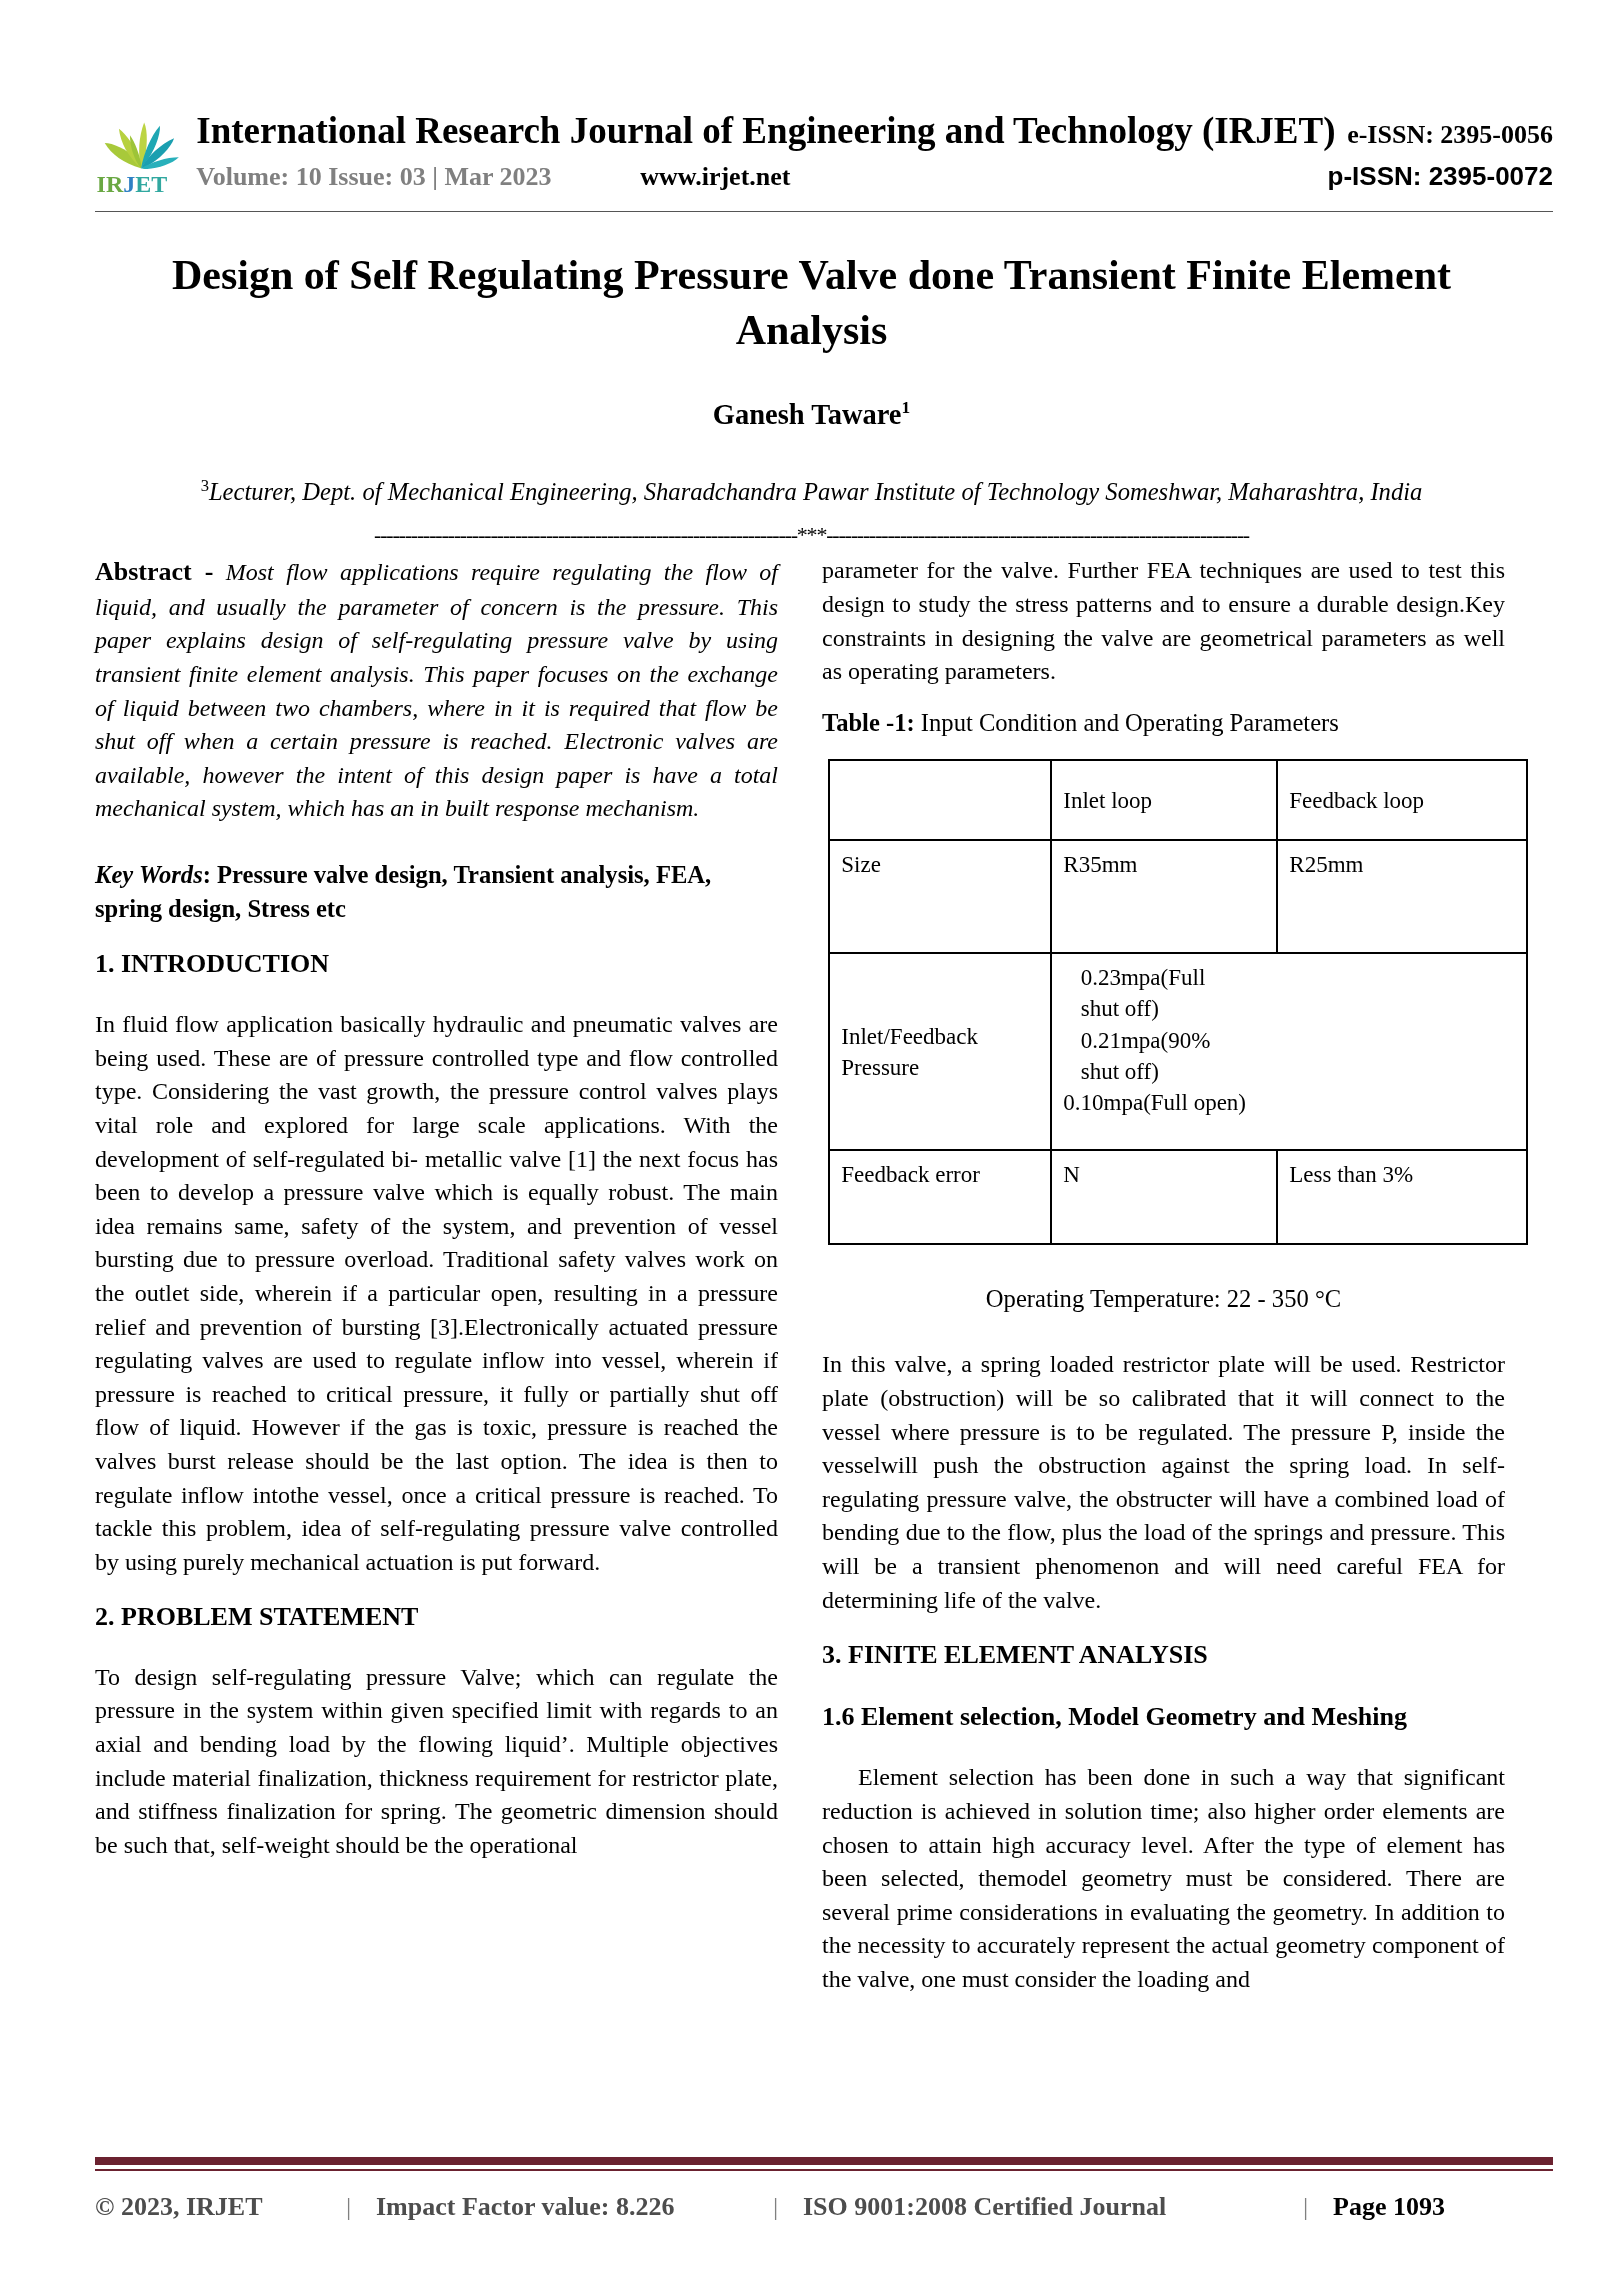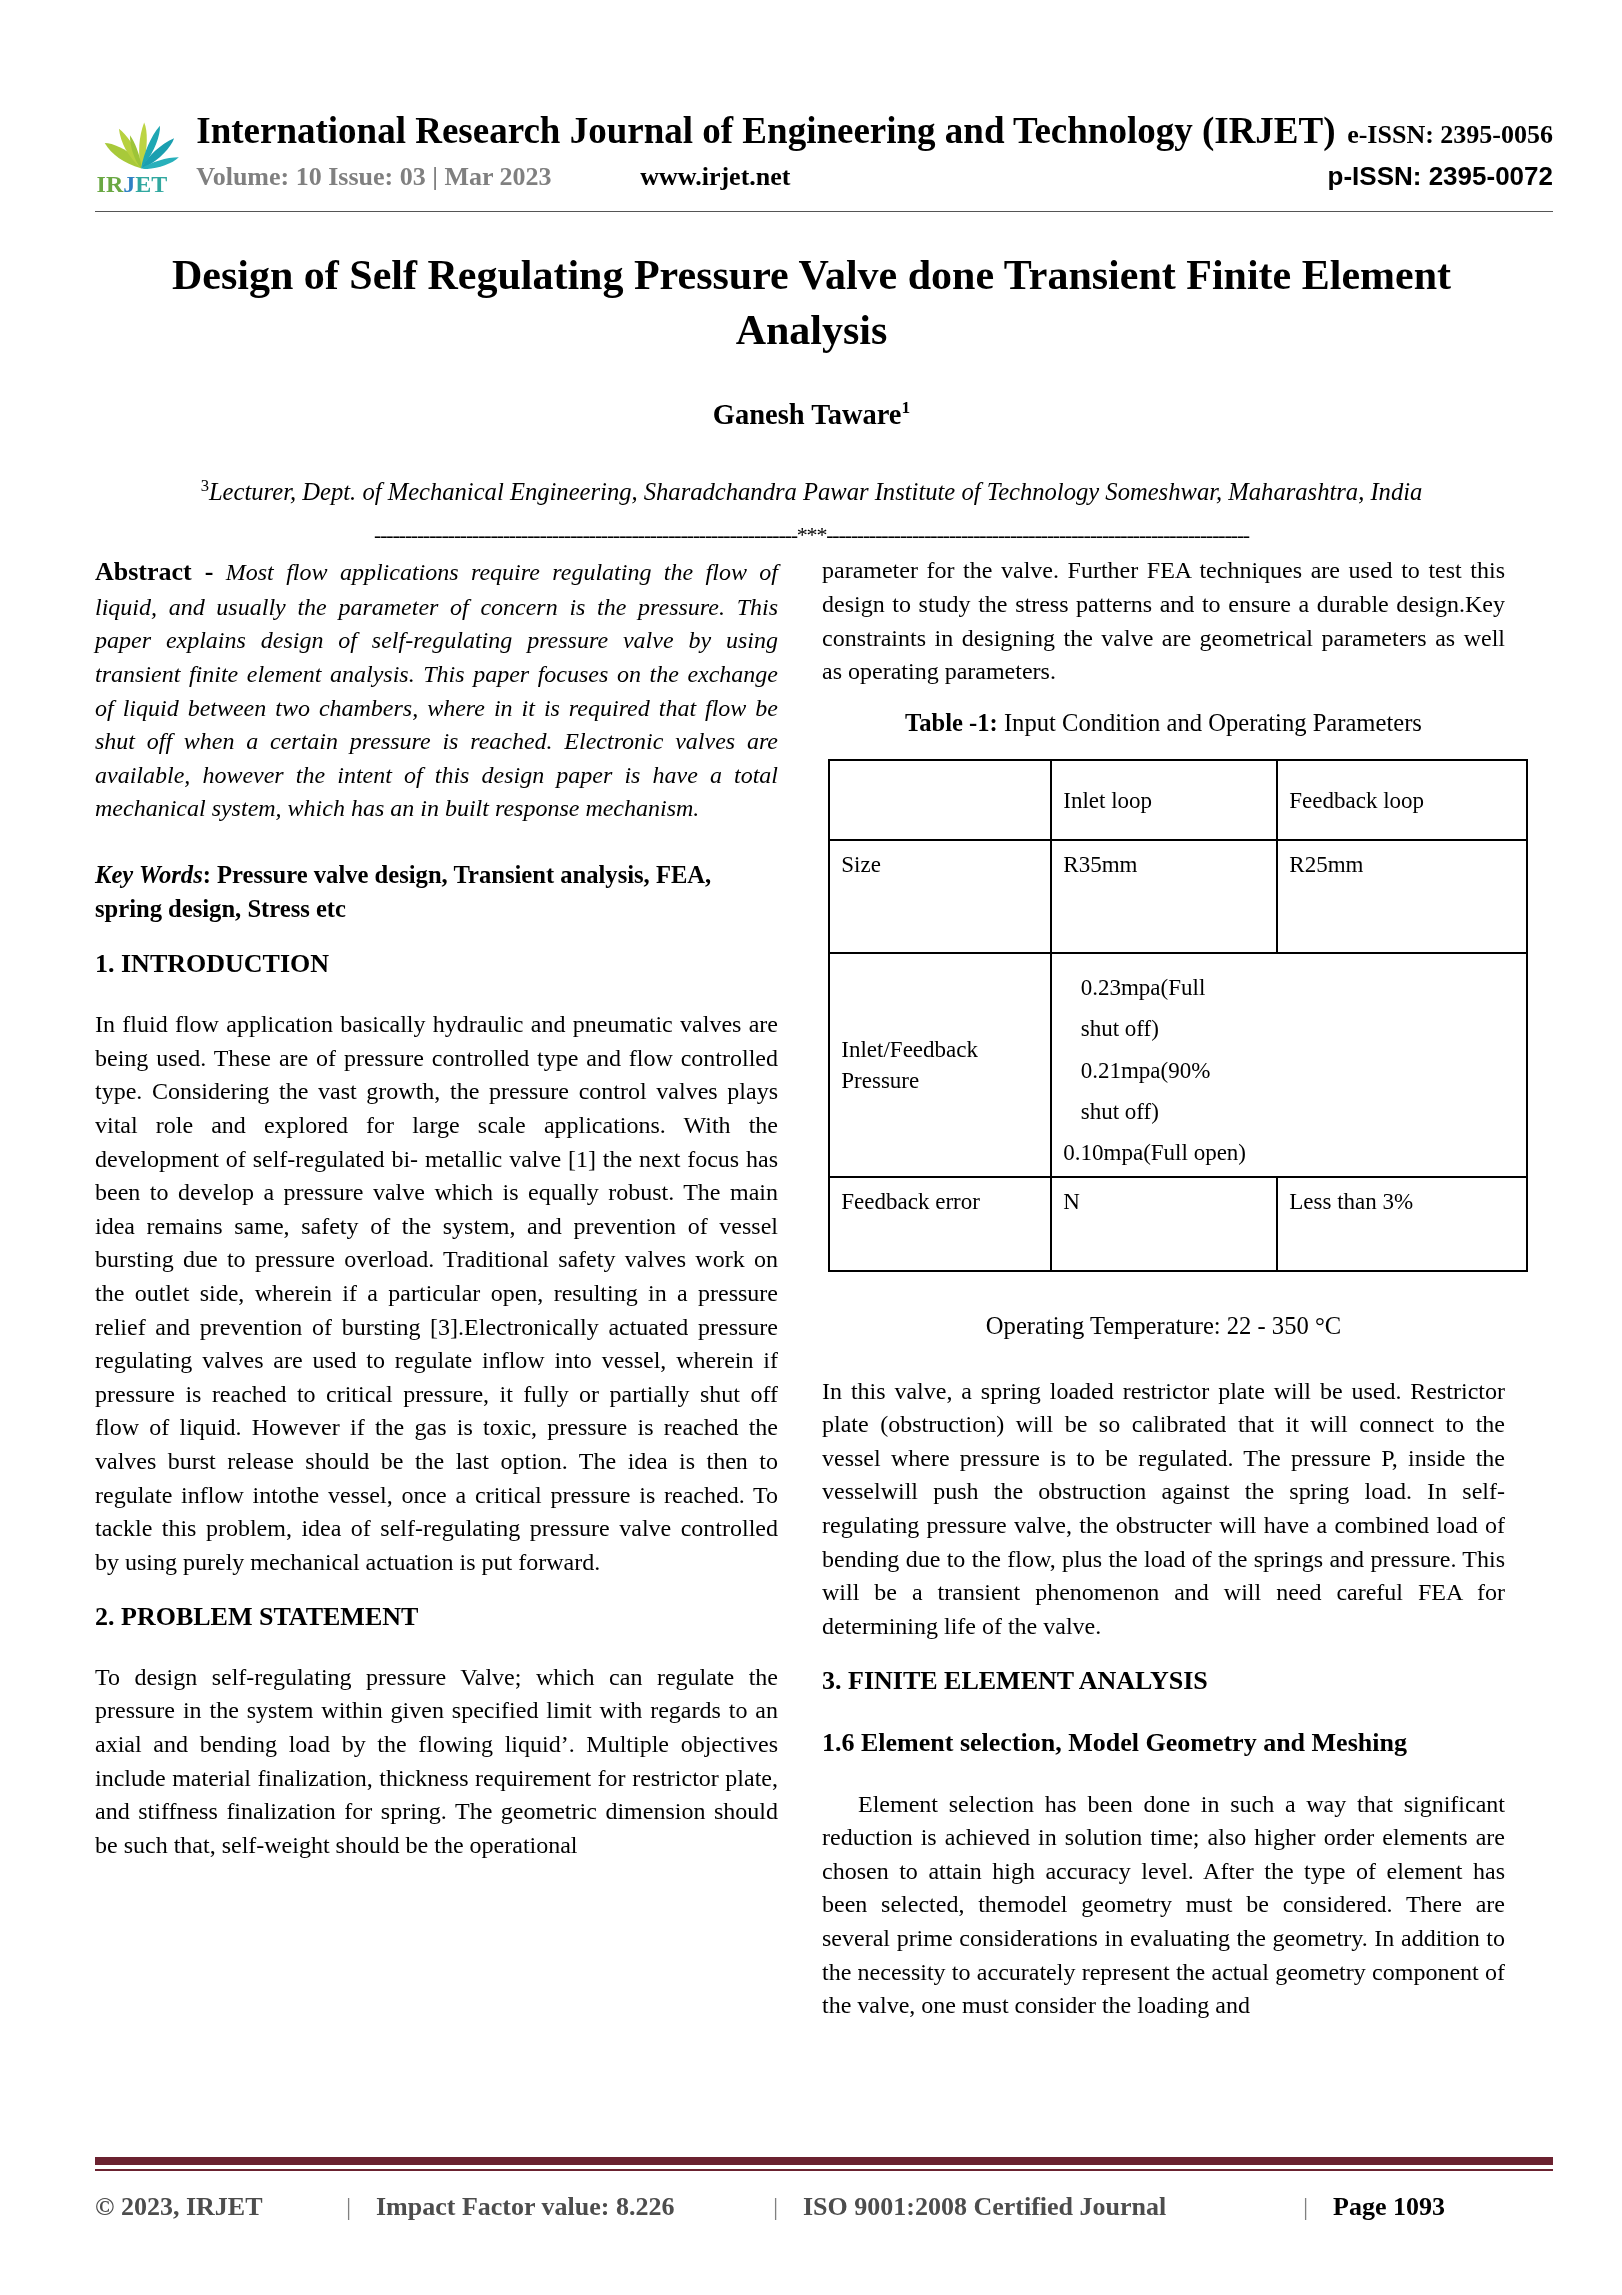--- a/index.html
+++ b/index.html
@@ -215,21 +215,21 @@
     font-size: 26px;
     margin: 0 0 27px 0;
     line-height: 1.38;
     text-align: justify;
   }
   p.indent { text-indent: 36px; }
   .tight { margin-bottom: 0; }
 
   
   .table-caption {
-    text-align: center;
+    text-align: left;
     font-family: "Liberation Serif", serif;
     font-size: 24.6px;
     margin: 4.8px 0 22px 0;
   }
   .table-caption b { font-weight: bold; }
 
   table.param {
     border-collapse: collapse;
     width: 626px;
     margin: 0 0 0 6.3px;
@@ -248,21 +248,21 @@
   td.c2 { width: 226px; }
   tr.hdr td { height: 62px; vertical-align: middle; }
   tr.size td { height: 95px; }
   td.pres {
     text-align: center;
     height: 179px;
     font-size: 24px;
     vertical-align: top;
     padding-top: 14.3px;
   }
-  td.pres div { text-align: left; padding-left: 17.4px; margin-top: 10px;}
+  td.pres div { text-align: left; padding-left: 17.4px;}
   td.pres .wide { padding-left: 0; text-align: left; }
   tr.fberr td { height: 76px; }
 
   .op-temp {
     text-align: center;
     font-family: "Liberation Serif", serif;
     font-size: 24.6px;
     margin: 40px 0 35px 0;
   }
 

